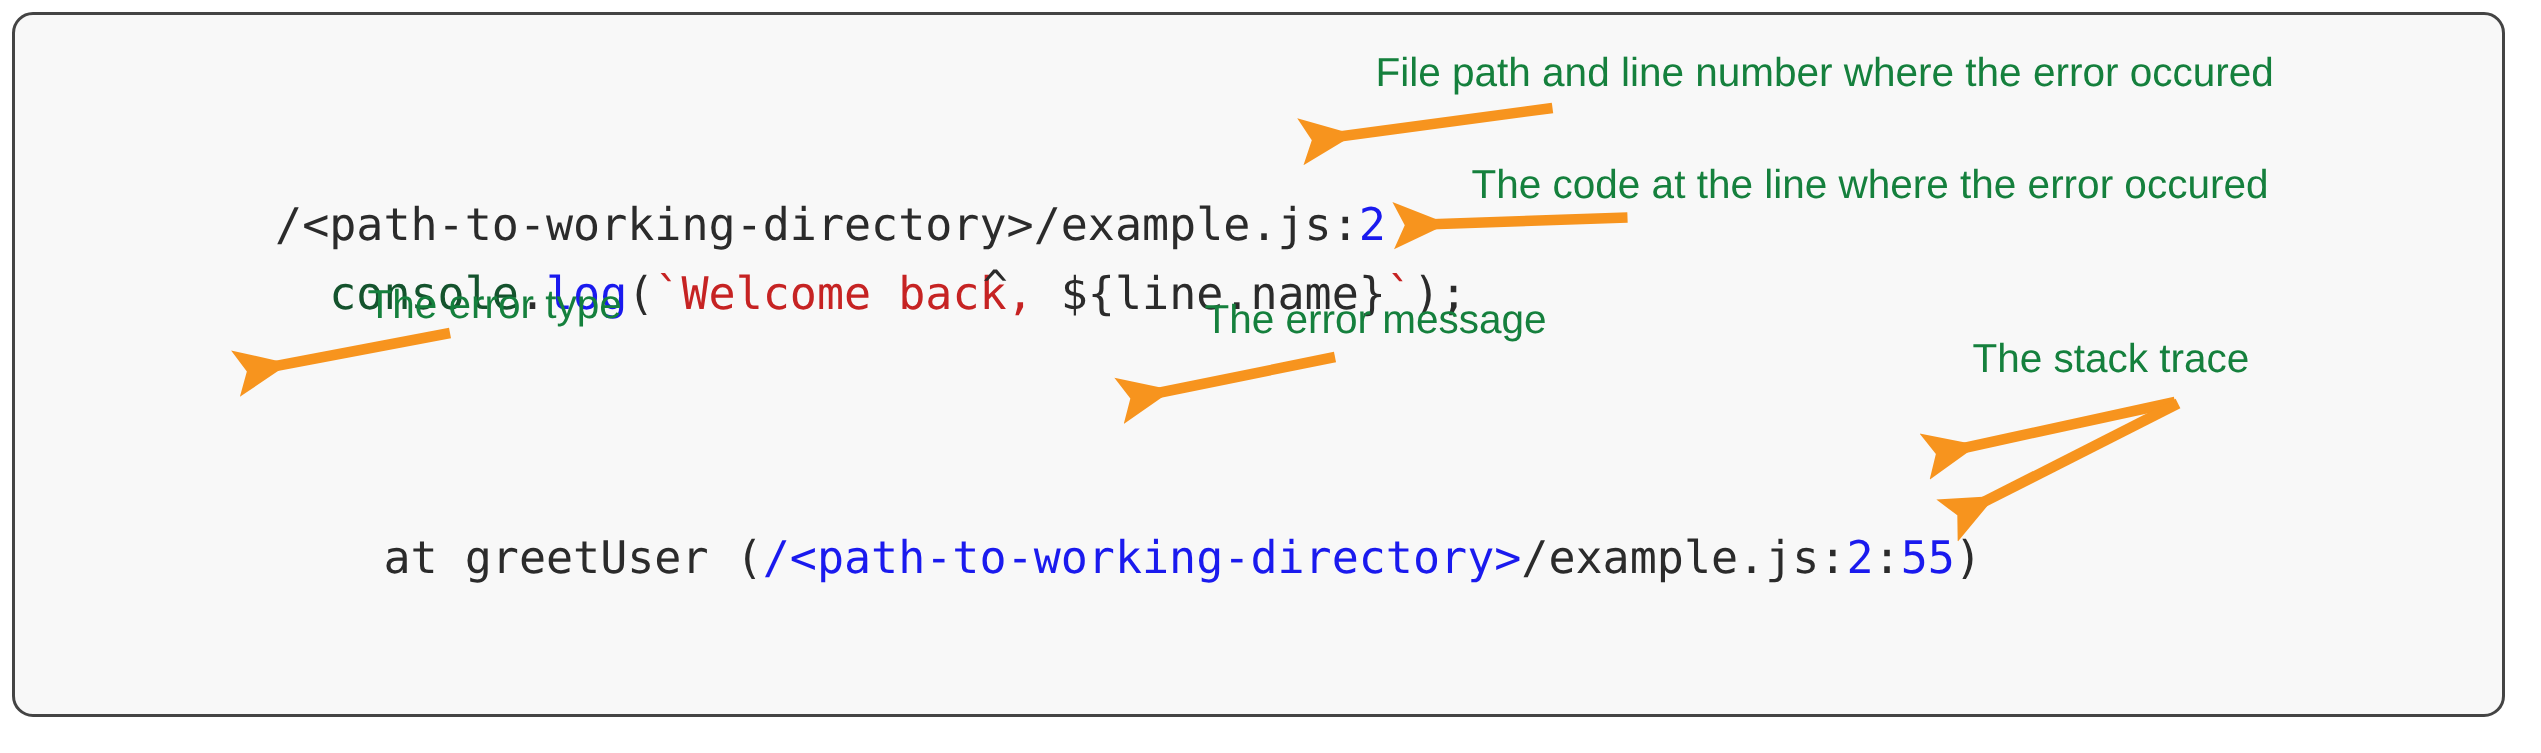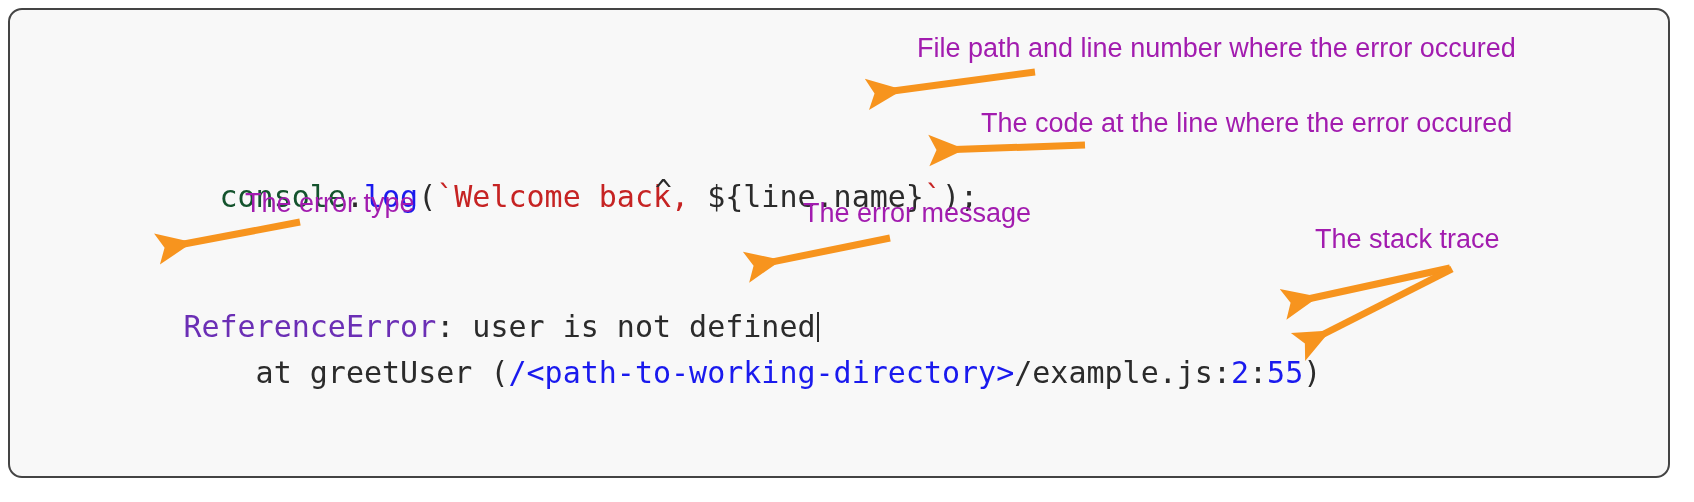--- a/index.html
+++ b/index.html
@@ -48,21 +48,21 @@
   .cursor-bar {
     display: inline-block;
     width: 2px;
     height: 30px;
     background: #2b2b2b;
     vertical-align: -5px;
     margin-left: 1px;
   }
   .annot {
     position: absolute;
-    color: #a21caf;
+    color: #15803d;
     font-family: "Liberation Sans", sans-serif;
     font-size: 27px;
     white-space: nowrap;
     font-weight: 400;
   }
   .arrow-layer {
     position: absolute;
     left: 0; top: 0;
     width: 1694px; height: 502px;
     pointer-events: none;
@@ -70,30 +70,30 @@
 </style>
 </head>
 <body>
 
 <div id="stage">
 
   <div class="terminal-panel"></div>
 
   <div class="code-layer">
 
+    <div class="code-line" style="left:75px; top:82px;">
+      <span class="tok-plain">/&lt;path-to-working-directory&gt;/example.js:</span><span class="tok-blue">2</span>
+    </div>
 
     <div class="code-line" style="left:75px; top:128px;">
       <span class="tok-plain">  </span><span class="tok-teal">console</span><span class="tok-plain">.</span><span class="tok-blue">log</span><span class="tok-plain">(</span><span class="tok-red">`Welcome back, </span><span class="tok-plain">${line.name}</span><span class="tok-red">`</span><span class="tok-plain">);</span>
     </div>
 
     <div class="code-line tok-caret" style="left:655px; top:168px; font-size:28px;">^</div>
 
-    <div class="code-line" style="left:75px; top:258px;">
-      <span class="tok-purple">ReferenceError</span><span class="tok-plain">: user is not defined</span><span class="cursor-bar"></span>
-    </div>
 
     <div class="code-line" style="left:75px; top:304px;">
       <span class="tok-plain">    at greetUser (</span><span class="tok-blue">/&lt;path-to-working-directory&gt;</span><span class="tok-plain">/example.js:</span><span class="tok-blue">2</span><span class="tok-plain">:</span><span class="tok-blue">55</span><span class="tok-plain">)</span>
     </div>
 
 
   </div>
 
   <div class="annot" style="left:917px; top:33px;">File path and line number where the error occured</div>
 

